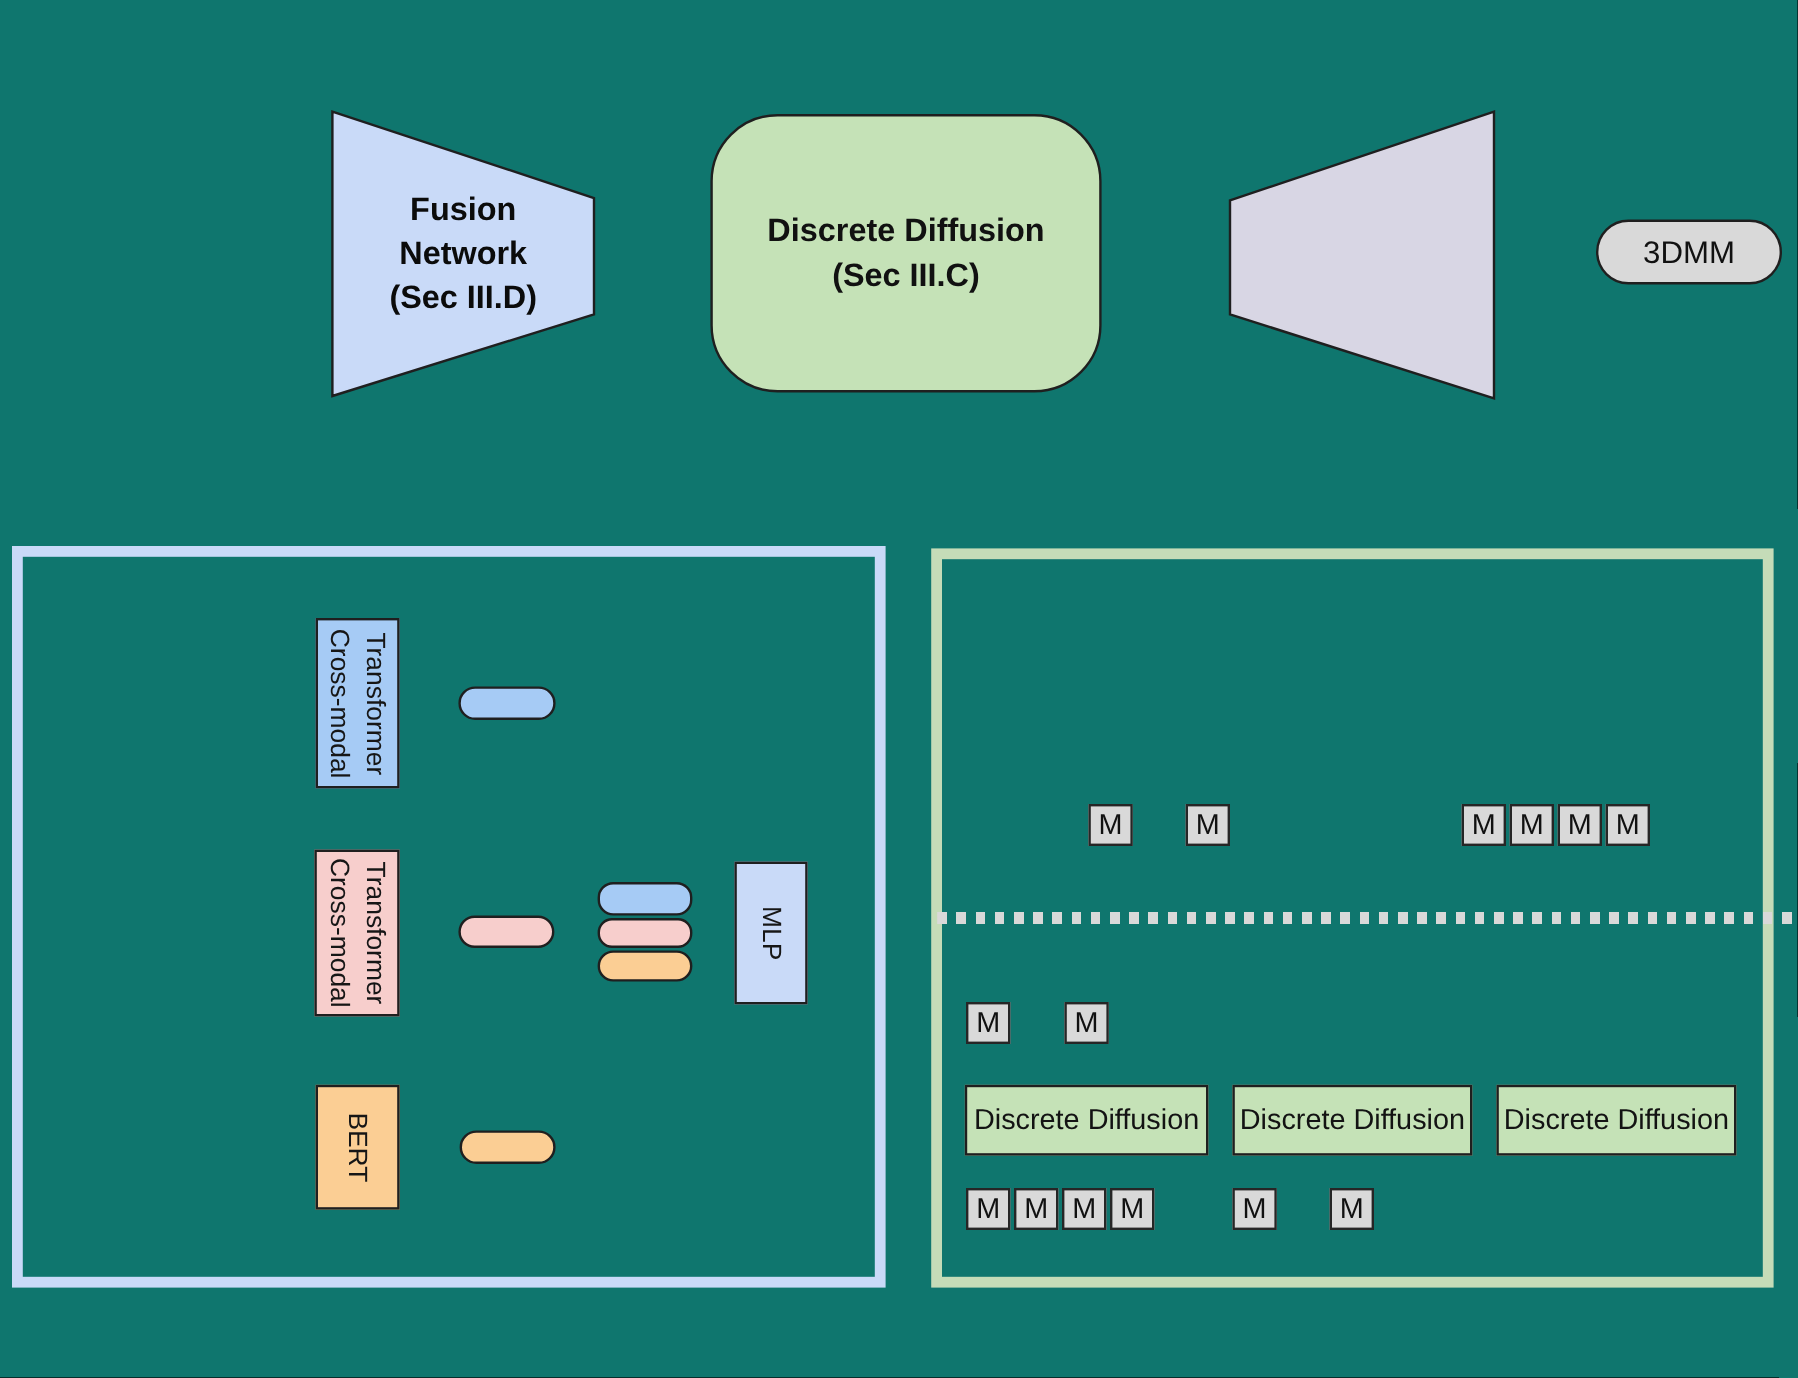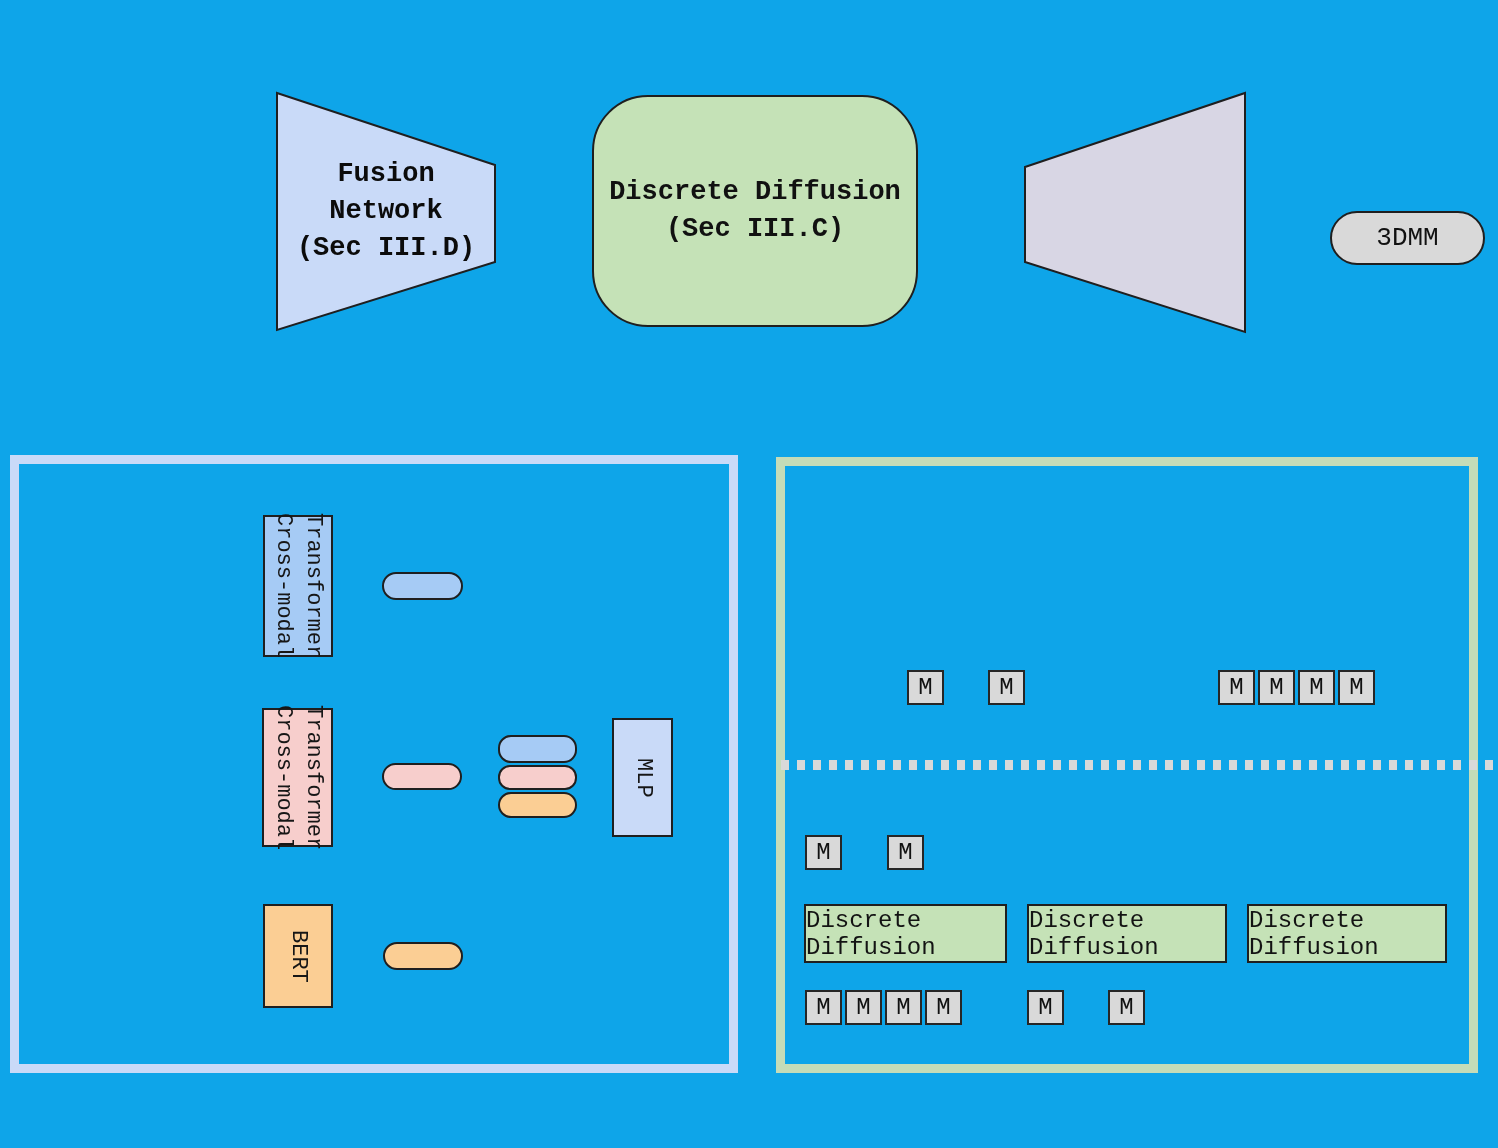--- a/index.html
+++ b/index.html
@@ -27,21 +27,20 @@
     border:2px solid #1f1f1f;border-radius:56px;
     display:flex;align-items:center;justify-content:center;
     text-align:center;font-weight:bold;font-size:27px;line-height:37px;white-space:pre-line;
   }
   #facial-label{left:1025px;top:93px;width:220px;height:239px;}
   #tdmm-pill{
     left:1330px;top:183px;width:155px;height:54px;
     border:2px solid #1f1f1f;border-radius:27px;
     display:flex;align-items:center;justify-content:center;
     font-size:26px;
-    margin-top:28px;
   }
 
   
   .panel{position:absolute;border-style:solid;border-width:9px;background:transparent;}
   #fusion-panel{left:10px;top:455px;width:728px;height:618px;}
   #diffusion-panel{left:776px;top:457px;width:702px;height:616px;}
 
   
   .vblock{
     position:absolute;border:2px solid #1f1f1f;
@@ -65,21 +64,21 @@
     font-size:24px;color:#131313;
   }
   #dashed-line{
     position:absolute;left:781px;top:760px;width:717px;height:10px;
     background:repeating-linear-gradient(90deg,#d9d9d9 0 8px,transparent 8px 16px);
   }
 </style>
 </head>
 <body>
 
-<div id="canvas" style="background: #0ea5e9; font-family: Liberation Mono, monospace;">
+<div id="canvas" style="background: #0f766e;">
 
   <svg class="shape-layer">
     <polygon points="277,93 495,165 495,262 277,330" stroke="#1f1f1f" stroke-width="2" fill="#c9daf8"></polygon>
     <polygon points="1025,167 1245,93 1245,332 1025,262" stroke="#1f1f1f" stroke-width="2" fill="#d8d6e4"></polygon>
   </svg>
 
   <div class="shape-label" id="fusion-label">Fusion
 Network
 (Sec III.D)</div>
 

